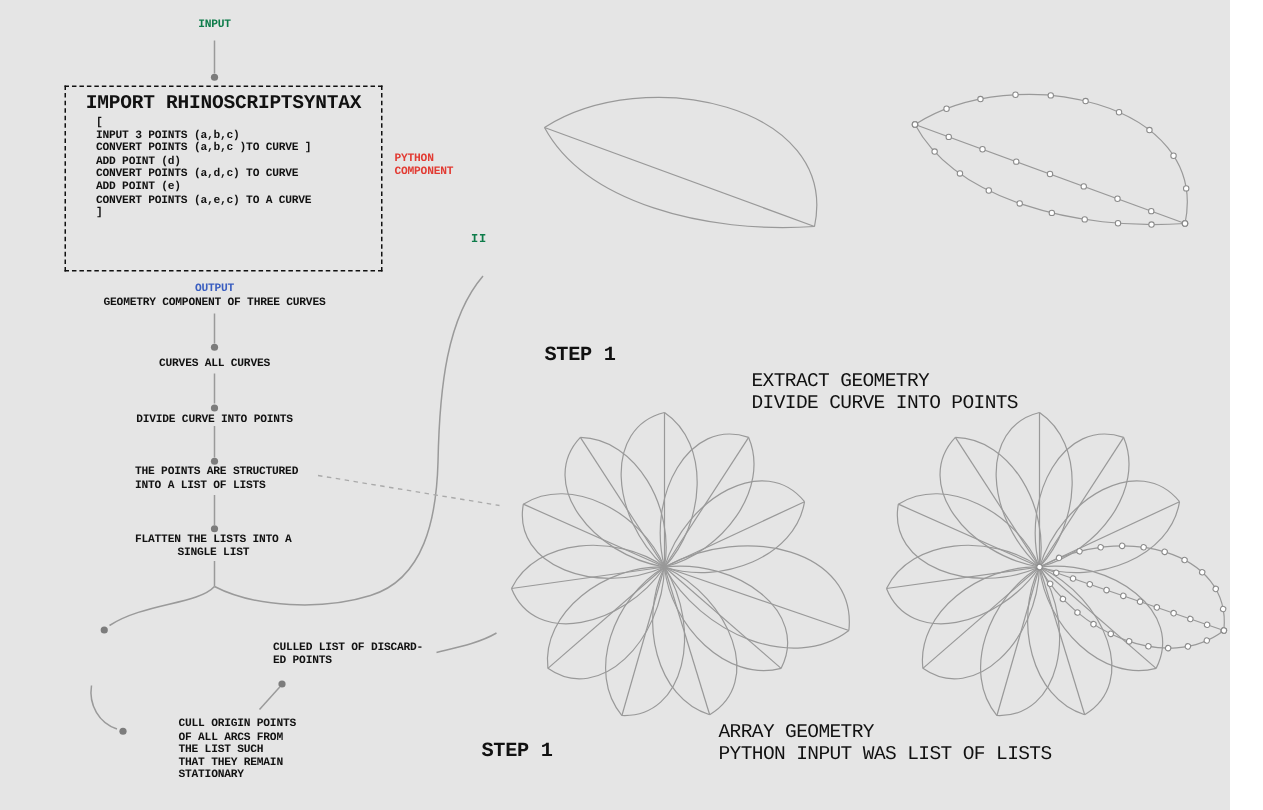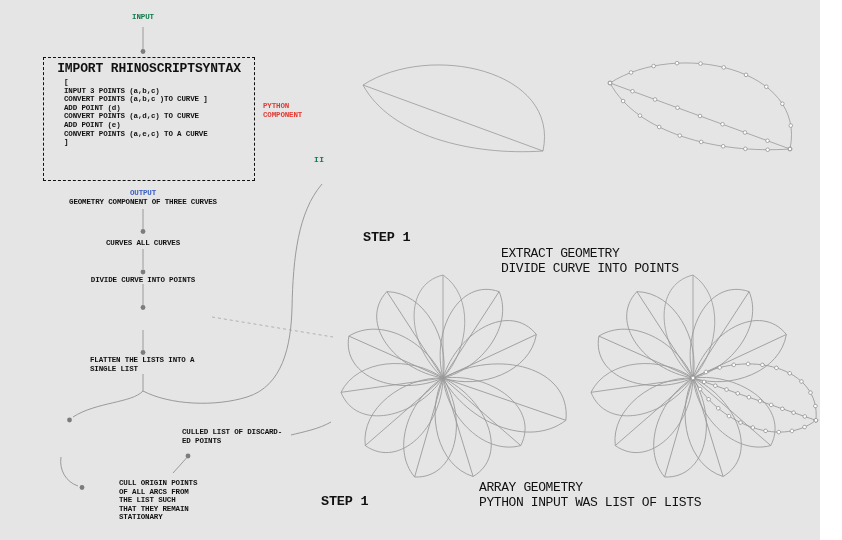--- a/index.html
+++ b/index.html
@@ -196,21 +196,23 @@
   </div>
 
   <div class="txt red" style="left:263px;top:102px;">PYTHON
 COMPONENT</div>
 
   <div class="txt ctr blue" style="left:143px;top:189px;">OUTPUT</div>
   <div class="txt ctr" style="left:143px;top:198px;">GEOMETRY COMPONENT OF THREE CURVES</div>
 
   <div class="txt ctr" style="left:143px;top:238.5px;">CURVES ALL CURVES</div>
   <div class="txt ctr" style="left:143px;top:275.5px;">DIVIDE CURVE INTO POINTS</div>
-  <div class="txt" style="left:90px;top:356px;">FLATTEN THE LISTS INTO A
+  <div class="txt" style="left:90px;top:311px;">THE POINTS ARE STRUCTURED
+INTO A LIST OF LISTS</div>
+  <div class="txt" style="left:90px;top:356px;text-align:center;">FLATTEN THE LISTS INTO A
 SINGLE LIST</div>
   <div class="txt" style="left:182px;top:428px;">CULLED LIST OF DISCARD-
 ED POINTS</div>
   <div class="txt" style="left:92px;top:479px;margin-left:27px;">CULL ORIGIN POINTS
 OF ALL ARCS FROM
 THE LIST SUCH
 THAT THEY REMAIN
 STATIONARY</div>
 
   <div class="ii-marker green" style="left:314px;top:155px;">II</div>

